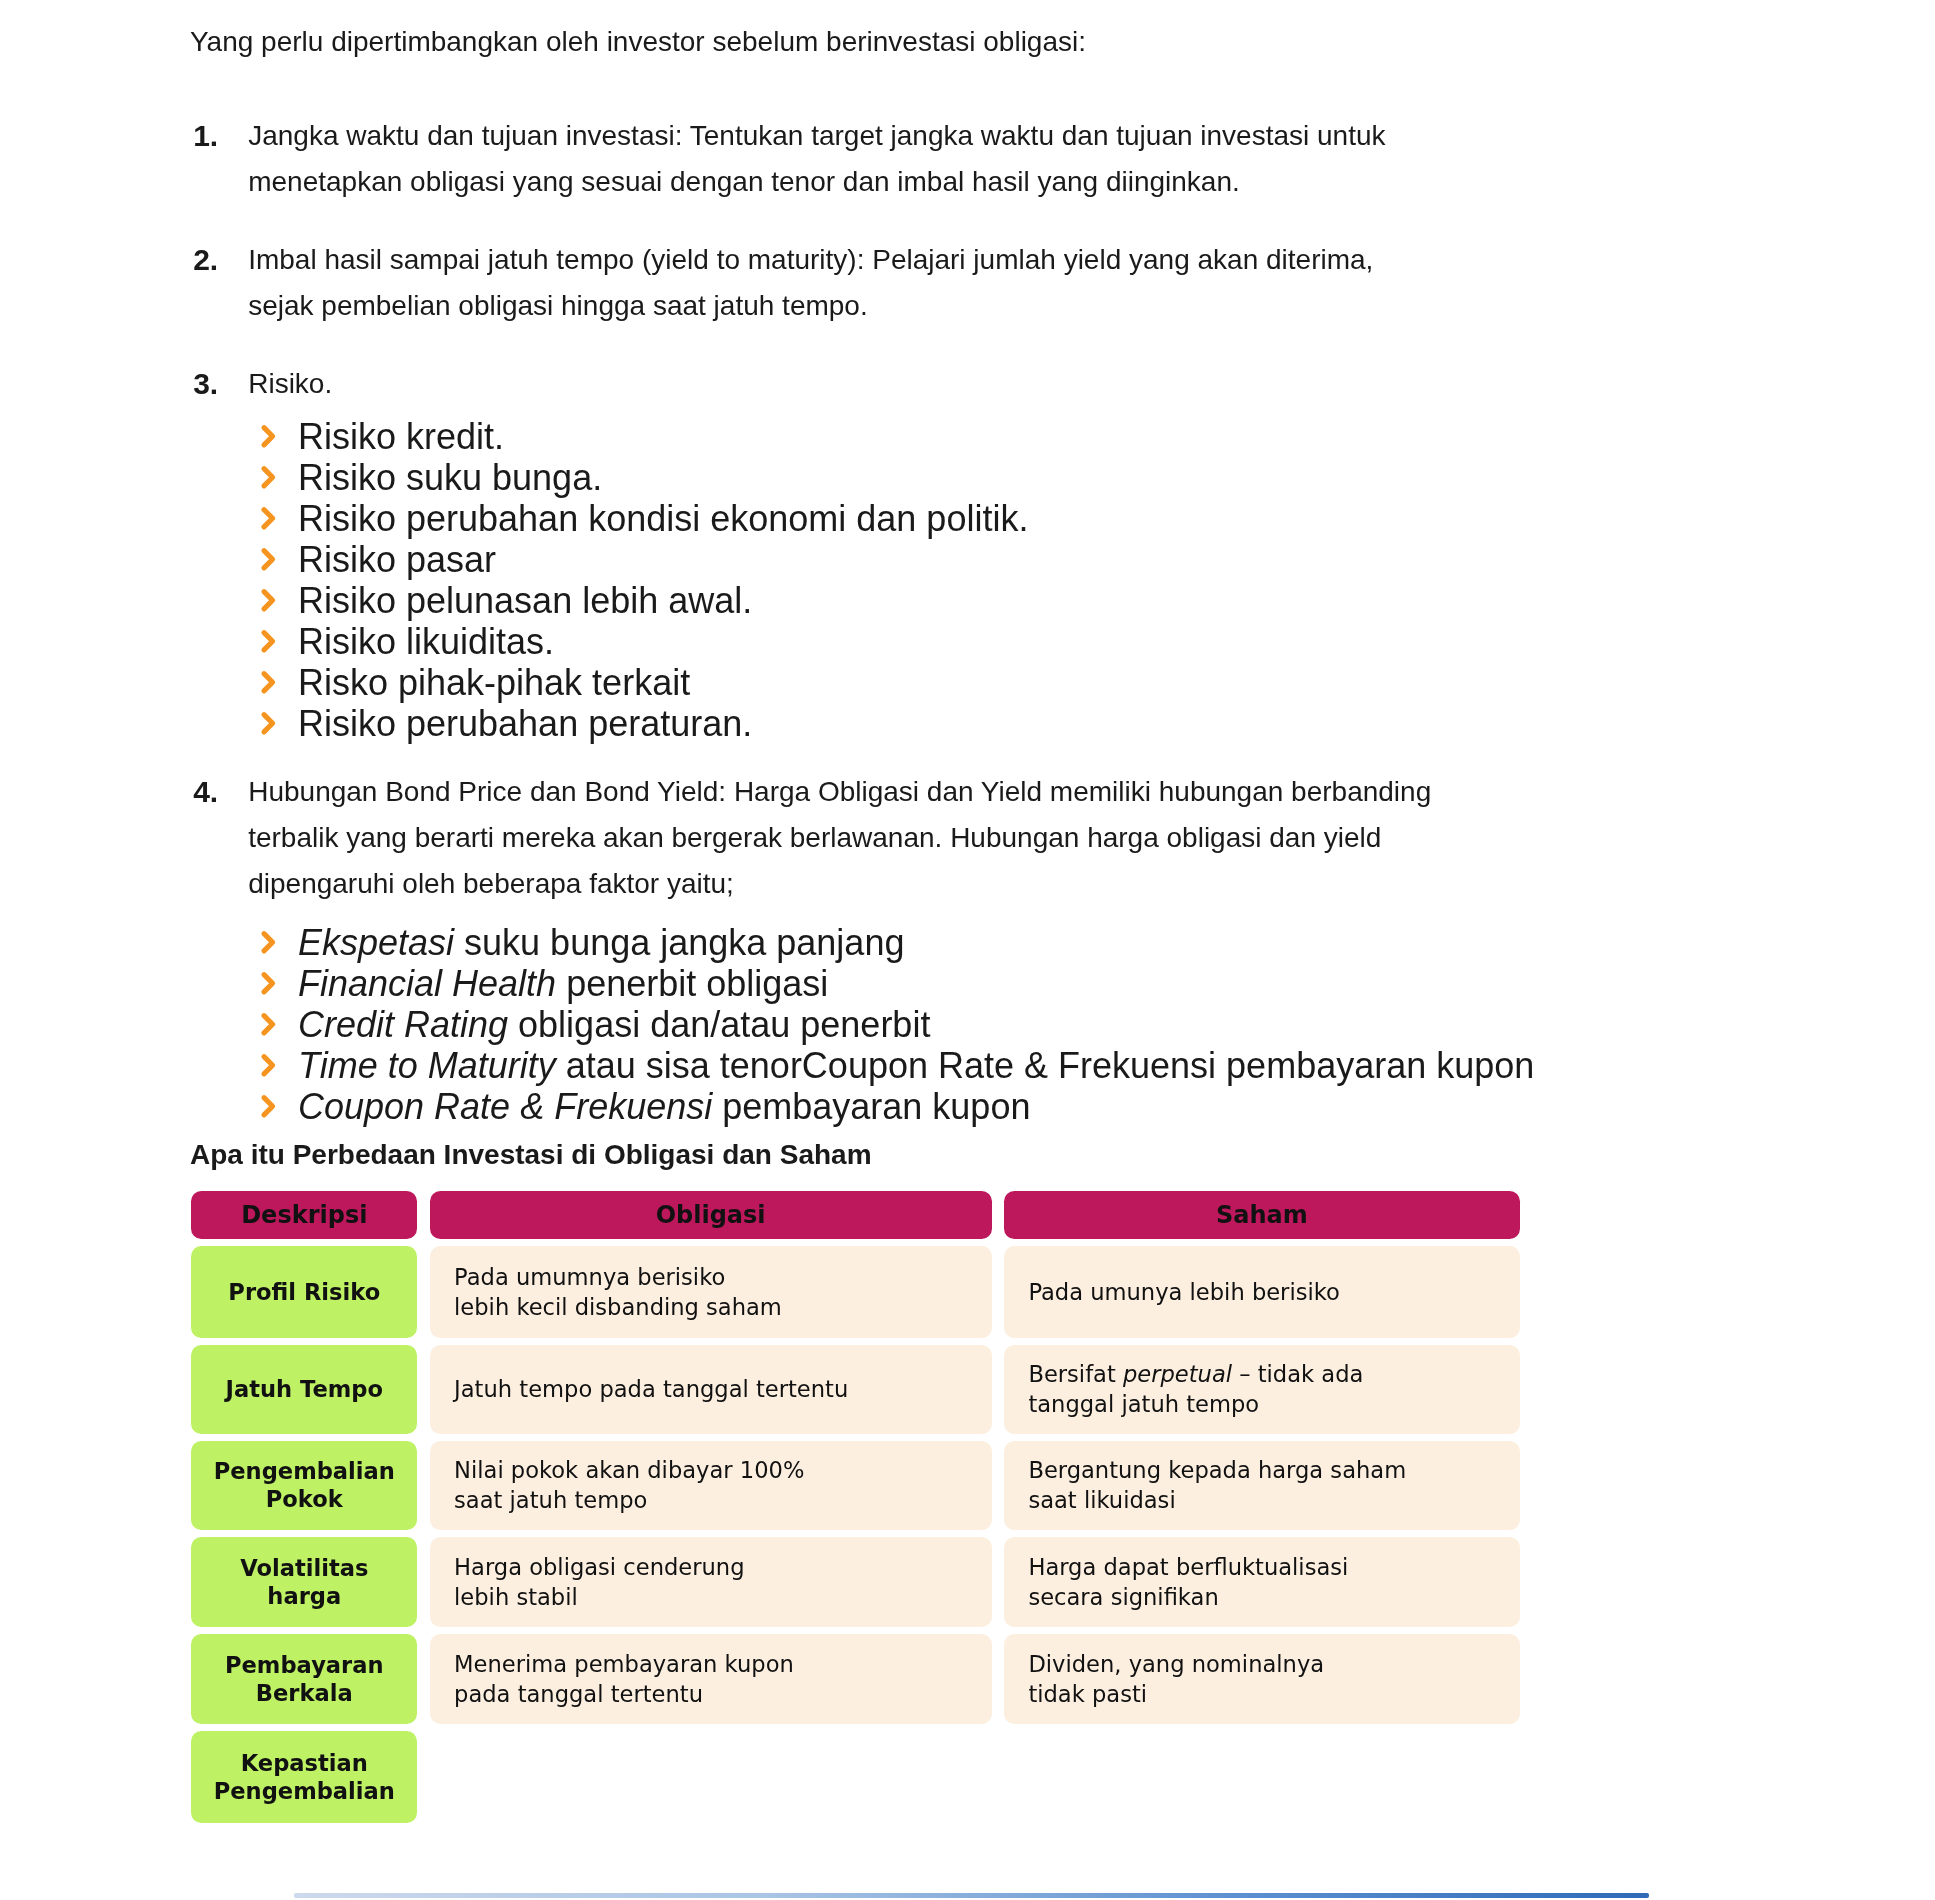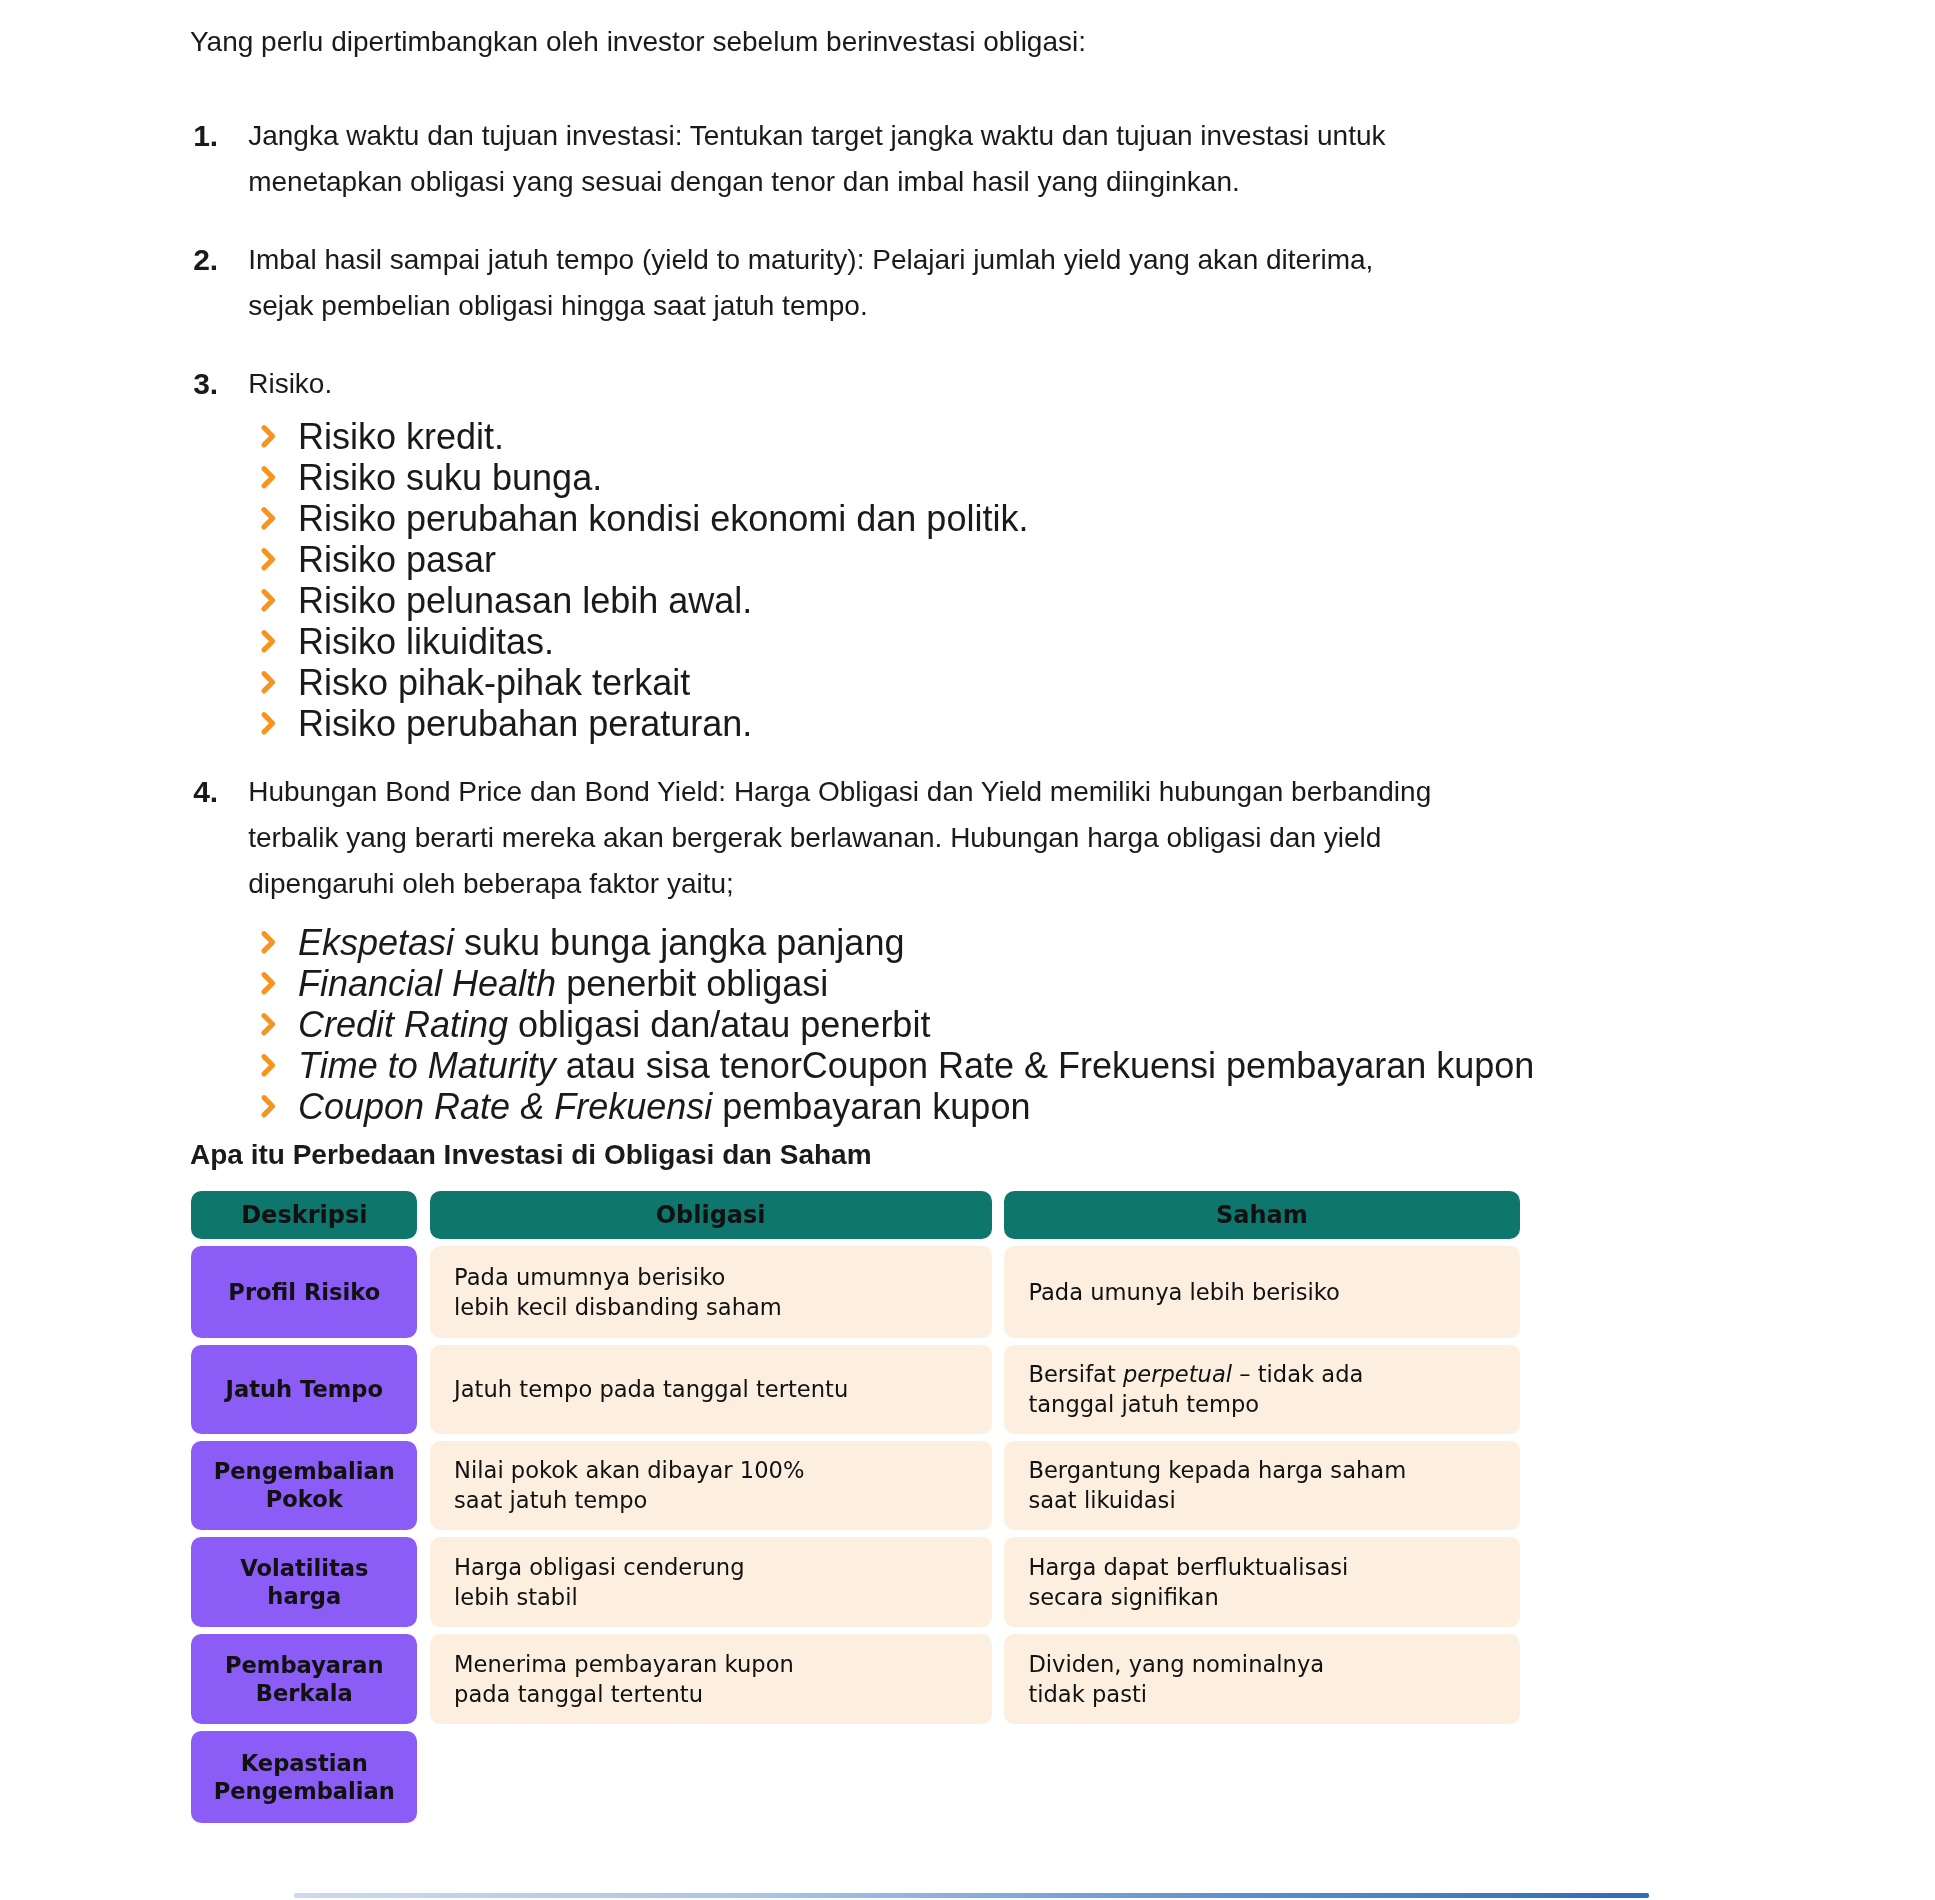--- a/index.html
+++ b/index.html
@@ -25,22 +25,22 @@
   .grid{
     margin:17px 0 0 1.3px;
     display:grid;
     grid-template-columns:226px 562px 516px;
     grid-template-rows:48px 92px 89px 89px 90px 90px 92px;
     column-gap:12.3px;row-gap:7px;
     font-family:"DejaVu Sans",sans-serif;
     color:#111111;
   }
   .cell{border-radius:10.3px;display:flex;align-items:center;}
-  .hcell{background:#0f766e;justify-content:center;font-weight:700;font-size:24px;}
-  .lcell{background:#8b5cf6;justify-content:center;text-align:center;font-weight:700;font-size:22.6px;line-height:28px;padding:0 9px;}
+  .hcell{background:#be185d;justify-content:center;font-weight:700;font-size:24px;}
+  .lcell{background:#bef264;justify-content:center;text-align:center;font-weight:700;font-size:22.6px;line-height:28px;padding:0 9px;}
   .vcell{background:#FCEFE0;font-size:22.6px;line-height:30px;padding:0 15.5px 0 24.5px;}
   .pre-line{white-space:pre-line;}
   .vcell em{font-style:italic;}
   .bottom-bar{
     position:absolute;left:294px;top:1893px;width:1355px;height:4.5px;
     background:linear-gradient(90deg,#cdd9ec 0%,#a9c4e4 35%,#5b8fd0 70%,#2f6ab8 100%);
     border-radius:1.9px;
   }
 </style>
 </head>

